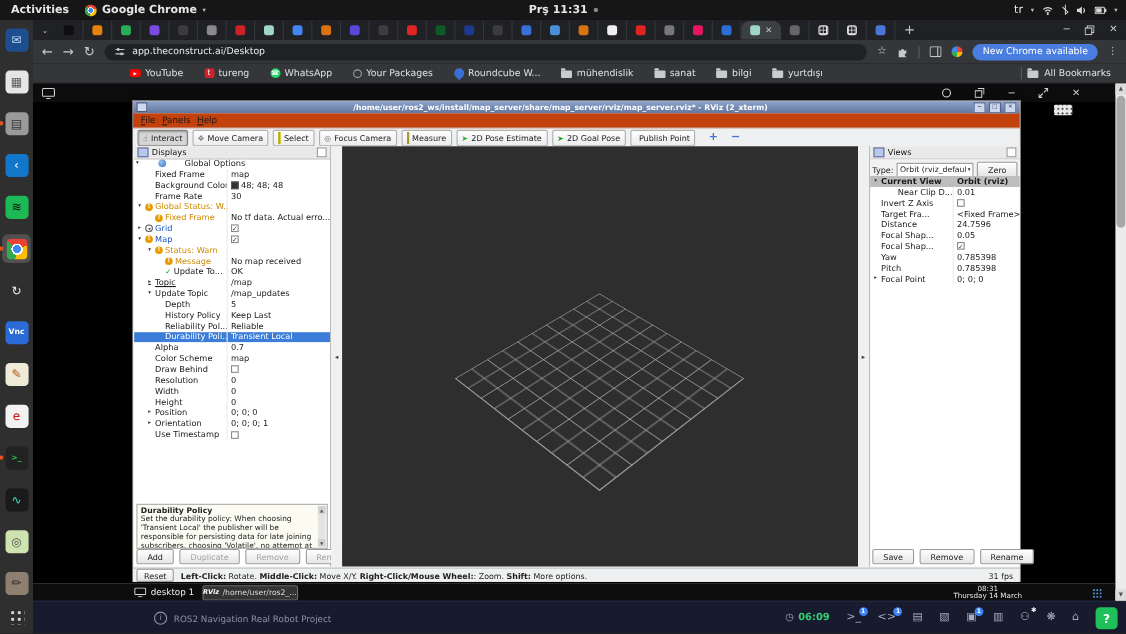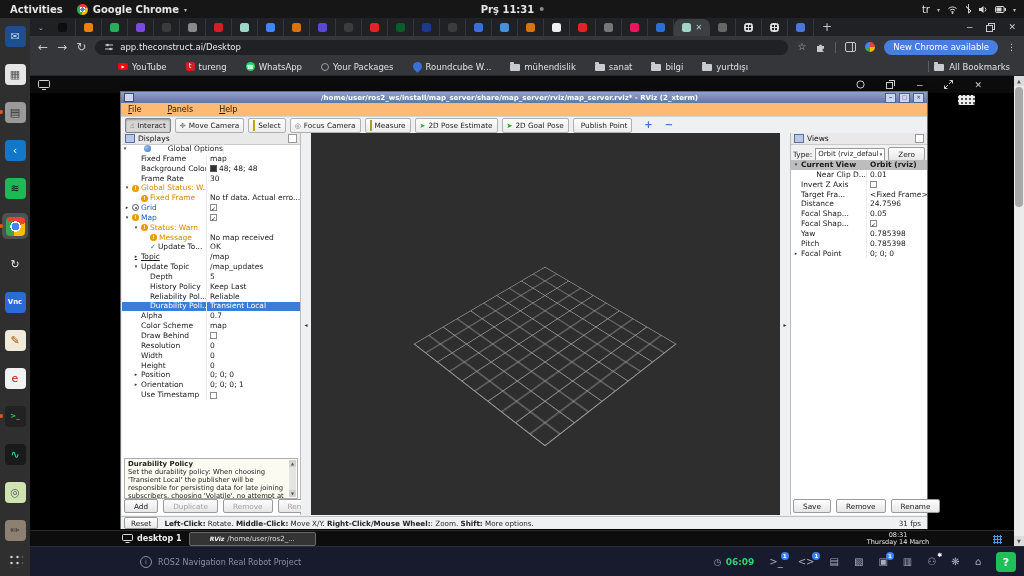--- a/index.html
+++ b/index.html
@@ -60,23 +60,23 @@
   .bk-roundcube{width:9px;height:9px;background:#3a6fd8;border-radius:50% 50% 50% 0;transform:rotate(-45deg);}
   .bk-folder{width:10px;height:7px;background:#c8cbd0;border-radius:1px;position:relative;margin-top:2px;}
   .bk-folder::before{content:"";position:absolute;left:0;top:-2px;width:4px;height:2px;background:#c8cbd0;border-radius:1px 1px 0 0;}
   #allbm{margin-left:auto;display:flex;align-items:center;gap:5px;padding-right:14px;font-size:8.5px;color:#dfe1e5;}
   
   #pagestrip{position:absolute;left:30px;top:76px;width:994px;height:17px;background:#0c0c0c;display:flex;align-items:center;}
   #stripcontrols{position:absolute;right:42px;display:flex;gap:21px;align-items:center;color:#d0d0d0;font-size:9px;}
   #desktop{position:absolute;left:30px;top:93px;width:984px;height:453px;background:#000;}
   #rtaskbar{position:absolute;left:30px;top:530px;width:984px;height:16px;background:#0d0d0d;border-top:1px solid #2b2b2b;
     display:flex;align-items:center;gap:7px;padding-left:92px;box-sizing:border-box;}
-  #dsk1{display:flex;align-items:flex-end;gap:4px;color:#eee;font-size:8px;font-weight:bold;}
+  #dsk1{display:flex;align-items:flex-end;gap:4px;color:#eee;font-size:8px;font-weight:normal;}
   #taskwin{display:flex;align-items:center;gap:3px;height:12px;border:1px solid #6a6a6a;background:#343434;
-    border-radius:2px;padding:0 20px;color:#ddd;font-size:7px;}
+    border-radius:2px;padding:0 0;color:#ddd;font-size:7px;}
   #taskwin .rvlogo{font-size:6px;font-weight:bold;color:#fff;font-style:italic;}
   #rclock{position:absolute;left:828px;top:1px;width:80px;text-align:center;color:#e8e8e8;font-size:6.5px;line-height:7px;}
   #rsz{position:absolute;right:12px;top:4px;width:9px;height:9px;
     background-image:radial-gradient(#5596e0 1px,transparent 1.2px);background-size:3px 3px;}
   #constructbar{position:absolute;left:30px;top:546px;width:994px;height:30px;background:#171b2d;border-top:1px solid #262b40;}
   #projinfo{position:absolute;left:110px;top:0;height:30px;display:flex;align-items:center;gap:6px;color:#8b91a5;font-size:8px;}
   .infoi{width:10px;height:10px;border:1px solid #8b91a5;border-radius:50%;font-size:7px;line-height:10px;text-align:center;flex:none;}
   #cicons{position:absolute;right:8px;top:0;height:30px;display:flex;align-items:center;gap:15px;}
   #ctimer{display:flex;align-items:center;gap:4px;font-size:9px;color:#35d073;font-weight:bold;}
   #ctimer .clkg{color:#9aa0b4;font-size:9px;}
@@ -94,22 +94,22 @@
     background-image:radial-gradient(#555 0.8px,transparent 1px);background-size:4px 4px;background-position:2px 2px;}
   
   #rviz{position:absolute;left:120px;top:91px;width:808px;height:438px;background:#eff0f1;border:1px solid #6d6d6d;
     box-sizing:border-box;box-shadow:2px 3px 8px rgba(0,0,0,.6);}
   .rv-title{height:11px;background:linear-gradient(#8ea3c9,#62779f);display:flex;align-items:center;
     color:#fff;font-size:7px;font-weight:bold;padding:0 3px;gap:3px;}
   .rv-title .ttl{flex:1;text-align:center;overflow:hidden;white-space:nowrap;}
   .rv-title .wico{width:8px;height:7px;background:#cfd9ee;border:1px solid #3c4d74;flex:none;}
   .rv-title .wbtn{width:9px;height:8px;background:#ccd7ee;border:1px solid #51628a;color:#25304c;
     font-size:5px;line-height:7px;text-align:center;flex:none;}
-  .rv-menu{height:13px;background:#fdba74;border-bottom:1px solid #d4d4d4;display:flex;align-items:center;
-    gap:26px;padding-left:7px;font-size:8px;color:#1a1a1a;}
+  .rv-menu{height:13px;background:#c2410c;border-bottom:1px solid #d4d4d4;display:flex;align-items:center;
+    gap:6px;padding-left:7px;font-size:8px;color:#1a1a1a;}
   .rv-menu span{display:inline-block;}
   .rv-menu span::first-letter{text-decoration:underline;}
   .rv-tools{height:16px;background:#eff0f1;border-bottom:1px solid #c4c4c4;display:flex;align-items:center;
     gap:4px;padding:0 4px;}
   .tool{height:13px;border:1px solid #b0b0b0;border-radius:2px;background:linear-gradient(#fefefe,#ececec);
     display:inline-flex;align-items:center;gap:3px;padding:0 4px;font-size:7.3px;color:#222;white-space:nowrap;}
   .tool.pressed{background:#d6d6d6;border-color:#838383;box-shadow:inset 0 1px 2px rgba(0,0,0,.3);}
   .tg{font-size:7px;line-height:1;}
   .sqicon{width:7px;height:7px;background:#f3e457;border:1px solid #b9a900;box-sizing:border-box;}
   .ruler{width:10px;height:4px;background:#e3d45e;border:1px solid #a59a2e;box-sizing:border-box;}

